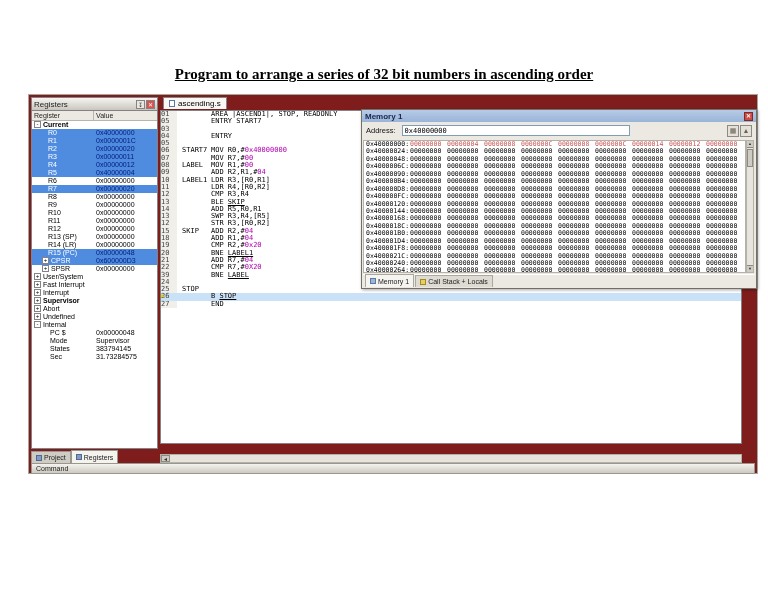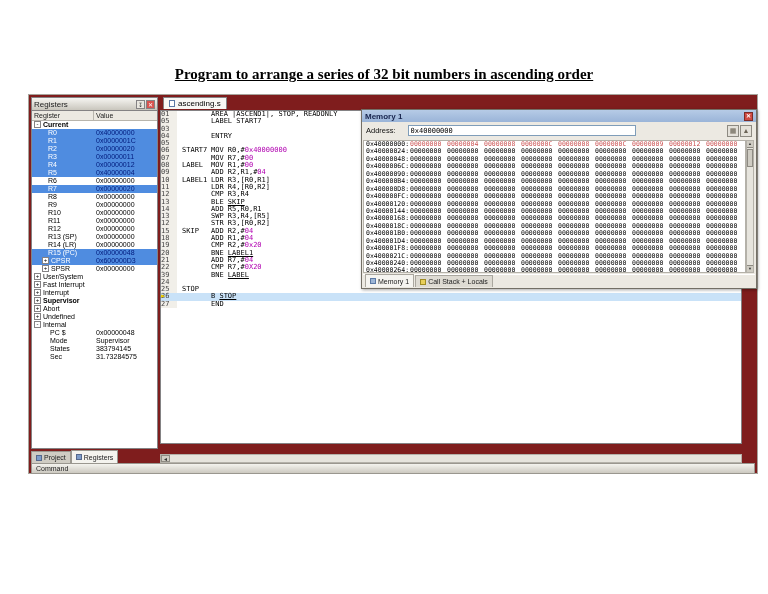--- a/index.html
+++ b/index.html
@@ -55,21 +55,21 @@
 
   .hscroll { position:absolute; left:131px; top:359px; width:582px; height:9px; background:#e6e4dd; border:1px solid #b4b1a9; display:flex; }
   .sbtn { width:9px; height:7px; background:#cfccc3; border:1px solid #8d8a82; font-size:5px; line-height:6px; text-align:center; color:#333; }
 
   
   .mem { position:absolute; left:332px; top:14px; width:396px; height:180px; background:#ece9e2; border:1px solid #736f66; box-shadow:1px 1px 3px rgba(0,0,0,0.35); }
   .memtitle { height:12px; background:linear-gradient(#b6cbe6,#9ab4d8); display:flex; align-items:center; padding:0 3px;
     font-size:8px; font-weight:bold; color:#17244d; }
   .memtitle .sp { flex:1; }
   .xbtn { width:9px; height:9px; background:#cf4a42; border:1px solid #7c2b27; color:#fff; font-size:6px; line-height:7px; text-align:center; }
-  .addrrow { height:17px; display:flex; align-items:center; gap:12px; padding:0 4px; font-size:7.5px; color:#111; }
+  .addrrow { height:17px; display:flex; align-items:center; gap:6px; padding:0 4px; font-size:7.5px; color:#111; }
   .addrinput { width:228px; height:11px; background:#fff; border:1px solid #7f9db9; font-size:7px; font-family:"DejaVu Sans Mono",monospace; padding:0 2px; color:#000; }
   .gobtns { margin-left:auto; display:flex; gap:1px; }
   .gbtn { width:12px; height:12px; background:#e4e1da; border:1px solid #8d8a82; font-size:7px; line-height:10px; text-align:center; color:#6b6456; }
   .memdump { position:absolute; left:1px; top:30px; right:10px; bottom:15px; background:#fff; border:1px solid #b4b1a9;
     overflow:hidden; font-family:"DejaVu Sans Mono",monospace; font-size:6.5px; color:#000; }
   .mrow { height:7.45px; line-height:7.45px; white-space:pre; }
   .mrow .maddr { display:inline-block; width:46px; padding-left:2px; }
   .mrow .mval { display:inline-block; width:37px; }
   .mrow.redrow .mval { color:#cc5555; }
   .memvsb { position:absolute; top:30px; right:2px; width:8px; bottom:15px; background:#e6e4dd; border:1px solid #b4b1a9; }
@@ -152,21 +152,21 @@
 
   <div class="editor">
     <div class="tabbar">
       <div class="etab">
         <span class="ficon"></span>
         <span>ascending.s</span>
       </div>
     </div>
     <div class="codearea" id="code-lines">
         <div class="cline"><span class="gut">01</span><span class="lblc"></span><span><span>AREA |ASCEND1|, STOP, READONLY</span></span></div>
-        <div class="cline"><span class="gut">05</span><span class="lblc"></span><span><span>LABEL START7</span></span></div>
+        <div class="cline"><span class="gut">05</span><span class="lblc"></span><span><span>ENTRY START7</span></span></div>
         <div class="cline"><span class="gut">03</span><span class="lblc"></span><span></span></div>
         <div class="cline"><span class="gut">04</span><span class="lblc"></span><span><span>ENTRY</span></span></div>
         <div class="cline"><span class="gut">05</span><span class="lblc"></span><span></span></div>
         <div class="cline"><span class="gut">06</span><span class="lblc">START7</span><span><span>MOV R0,#</span><span class="seg-n">0x40000000</span></span></div>
         <div class="cline"><span class="gut">07</span><span class="lblc"></span><span><span>MOV R7,#</span><span class="seg-n">00</span></span></div>
         <div class="cline"><span class="gut">08</span><span class="lblc">LABEL</span><span><span>MOV R1,#</span><span class="seg-n">00</span></span></div>
         <div class="cline"><span class="gut">09</span><span class="lblc"></span><span><span>ADD R2,R1,#</span><span class="seg-n">04</span></span></div>
         <div class="cline"><span class="gut">10</span><span class="lblc">LABEL1</span><span><span>LDR R3,[R0,R1]</span></span></div>
         <div class="cline"><span class="gut">11</span><span class="lblc"></span><span><span>LDR R4,[R0,R2]</span></span></div>
         <div class="cline"><span class="gut">12</span><span class="lblc"></span><span><span>CMP R3,R4</span></span></div>
@@ -200,21 +200,21 @@
     </div>
     <div class="addrrow">
       <span>Address:</span>
       <input class="addrinput" readonly="" value="0x40000000" style="">
       <span class="gobtns">
         <span class="gbtn">▦</span>
         <span class="gbtn">▲</span>
       </span>
     </div>
     <div class="memdump" id="mem-rows">
-        <div class="mrow redrow"><span class="maddr">0x40000000:</span><span class="mval">00000000</span><span class="mval">00000004</span><span class="mval">00000008</span><span class="mval">0000000C</span><span class="mval">00000008</span><span class="mval">0000000C</span><span class="mval">00000009</span><span class="mval">00000012</span><span class="mval">00000000</span></div>
+        <div class="mrow redrow"><span class="maddr">0x40000000:</span><span class="mval">00000000</span><span class="mval">00000004</span><span class="mval">00000008</span><span class="mval">0000000C</span><span class="mval">00000008</span><span class="mval">0000000C</span><span class="mval">00000014</span><span class="mval">00000012</span><span class="mval">00000000</span></div>
         <div class="mrow"><span class="maddr">0x40000024:</span><span class="mval">00000000</span><span class="mval">00000000</span><span class="mval">00000000</span><span class="mval">00000000</span><span class="mval">00000000</span><span class="mval">00000000</span><span class="mval">00000000</span><span class="mval">00000000</span><span class="mval">00000000</span></div>
         <div class="mrow"><span class="maddr">0x40000048:</span><span class="mval">00000000</span><span class="mval">00000000</span><span class="mval">00000000</span><span class="mval">00000000</span><span class="mval">00000000</span><span class="mval">00000000</span><span class="mval">00000000</span><span class="mval">00000000</span><span class="mval">00000000</span></div>
         <div class="mrow"><span class="maddr">0x4000006C:</span><span class="mval">00000000</span><span class="mval">00000000</span><span class="mval">00000000</span><span class="mval">00000000</span><span class="mval">00000000</span><span class="mval">00000000</span><span class="mval">00000000</span><span class="mval">00000000</span><span class="mval">00000000</span></div>
         <div class="mrow"><span class="maddr">0x40000090:</span><span class="mval">00000000</span><span class="mval">00000000</span><span class="mval">00000000</span><span class="mval">00000000</span><span class="mval">00000000</span><span class="mval">00000000</span><span class="mval">00000000</span><span class="mval">00000000</span><span class="mval">00000000</span></div>
         <div class="mrow"><span class="maddr">0x400000B4:</span><span class="mval">00000000</span><span class="mval">00000000</span><span class="mval">00000000</span><span class="mval">00000000</span><span class="mval">00000000</span><span class="mval">00000000</span><span class="mval">00000000</span><span class="mval">00000000</span><span class="mval">00000000</span></div>
         <div class="mrow"><span class="maddr">0x400000D8:</span><span class="mval">00000000</span><span class="mval">00000000</span><span class="mval">00000000</span><span class="mval">00000000</span><span class="mval">00000000</span><span class="mval">00000000</span><span class="mval">00000000</span><span class="mval">00000000</span><span class="mval">00000000</span></div>
         <div class="mrow"><span class="maddr">0x400000FC:</span><span class="mval">00000000</span><span class="mval">00000000</span><span class="mval">00000000</span><span class="mval">00000000</span><span class="mval">00000000</span><span class="mval">00000000</span><span class="mval">00000000</span><span class="mval">00000000</span><span class="mval">00000000</span></div>
         <div class="mrow"><span class="maddr">0x40000120:</span><span class="mval">00000000</span><span class="mval">00000000</span><span class="mval">00000000</span><span class="mval">00000000</span><span class="mval">00000000</span><span class="mval">00000000</span><span class="mval">00000000</span><span class="mval">00000000</span><span class="mval">00000000</span></div>
         <div class="mrow"><span class="maddr">0x40000144:</span><span class="mval">00000000</span><span class="mval">00000000</span><span class="mval">00000000</span><span class="mval">00000000</span><span class="mval">00000000</span><span class="mval">00000000</span><span class="mval">00000000</span><span class="mval">00000000</span><span class="mval">00000000</span></div>
         <div class="mrow"><span class="maddr">0x40000168:</span><span class="mval">00000000</span><span class="mval">00000000</span><span class="mval">00000000</span><span class="mval">00000000</span><span class="mval">00000000</span><span class="mval">00000000</span><span class="mval">00000000</span><span class="mval">00000000</span><span class="mval">00000000</span></div>

